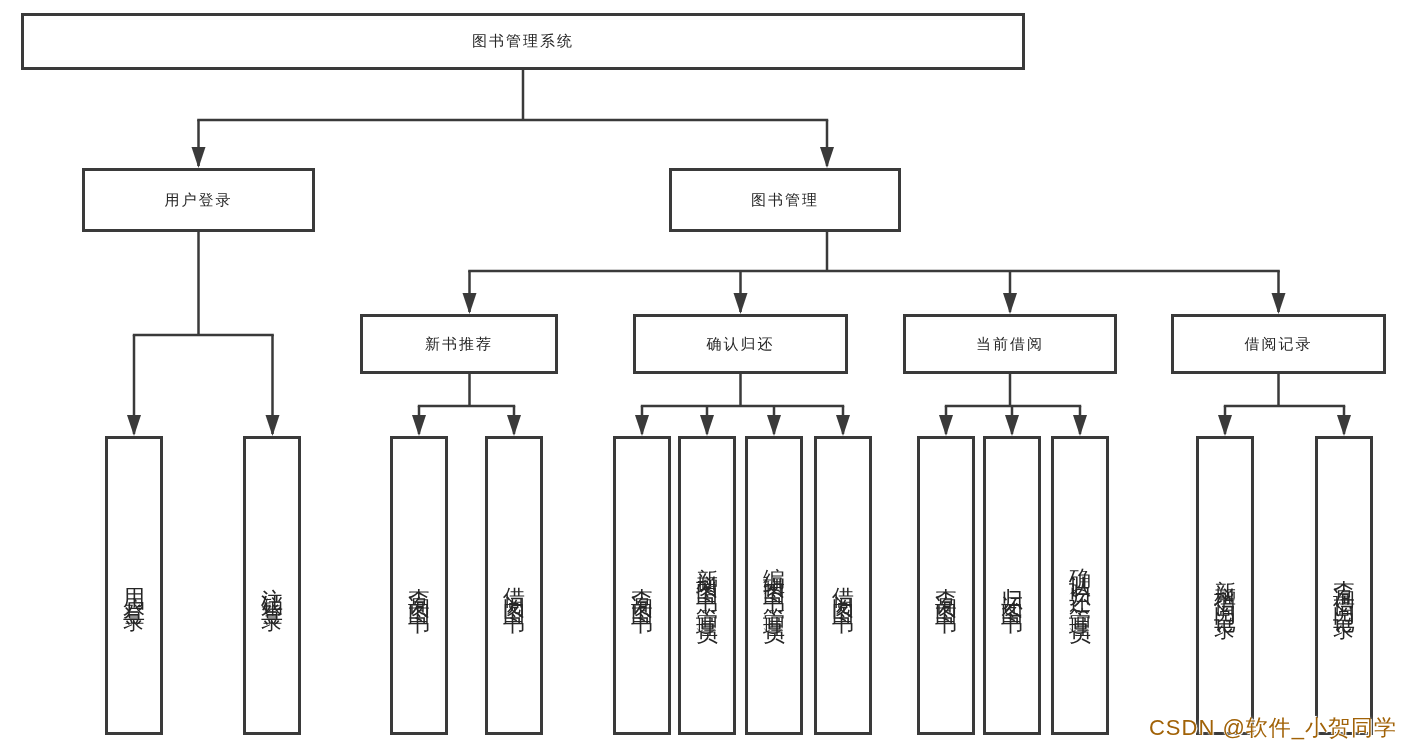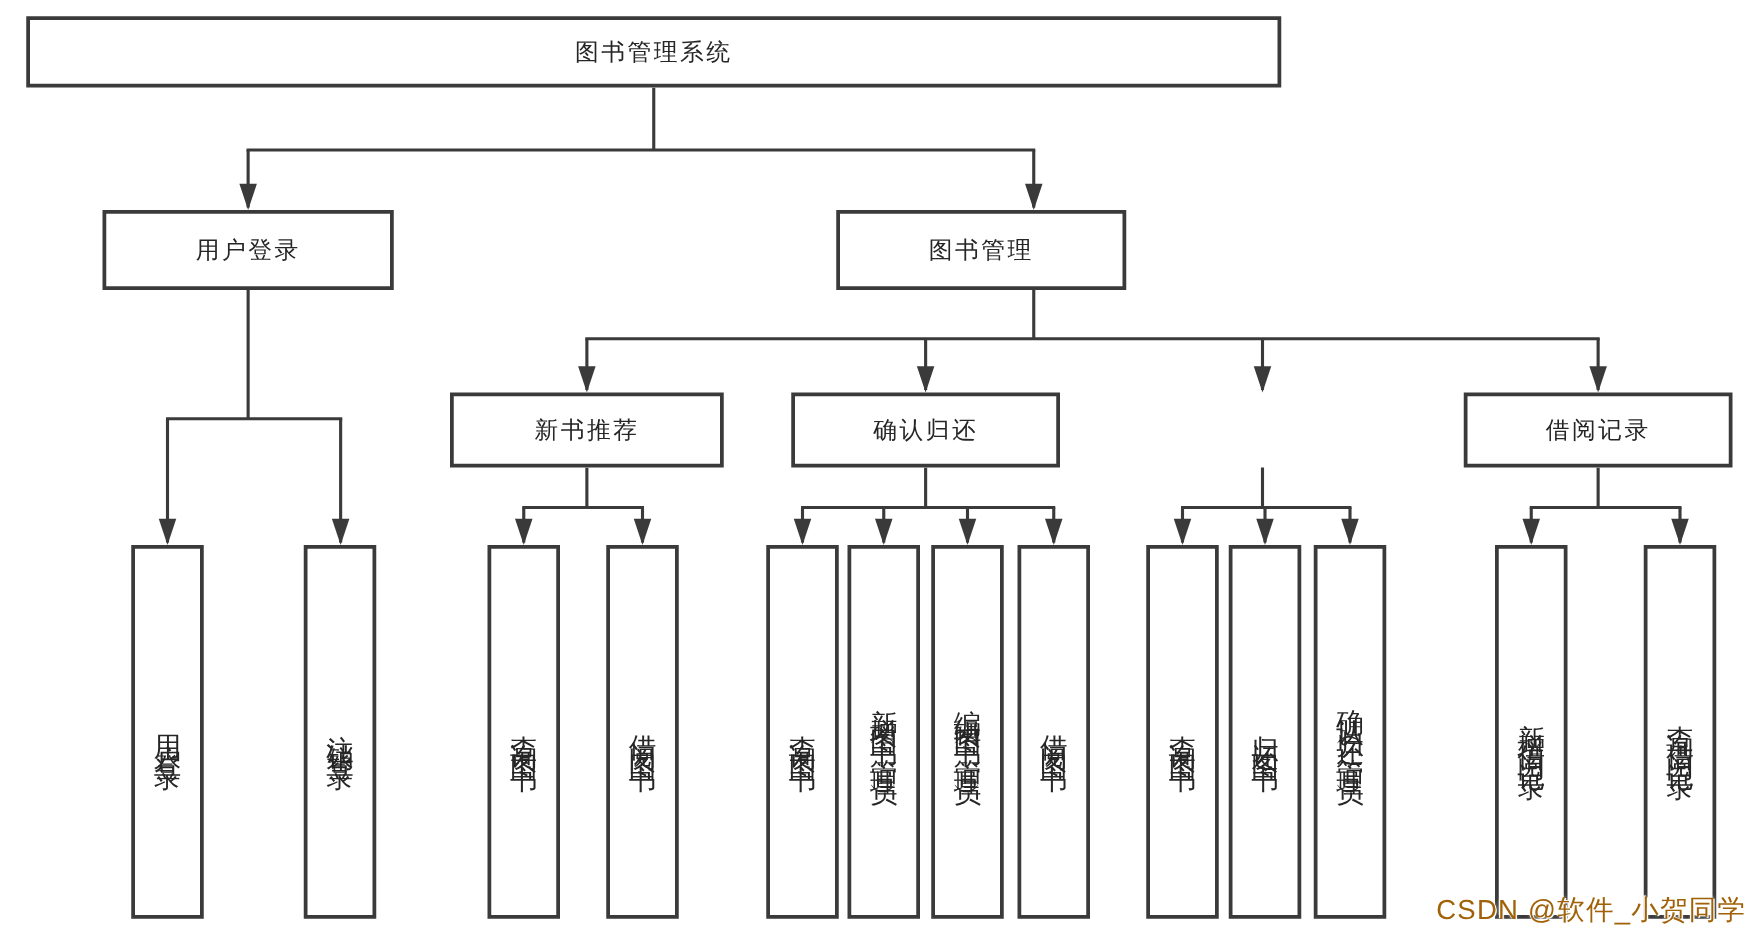--- a/index.html
+++ b/index.html
@@ -21,41 +21,41 @@
     position: absolute;
     background: #ffffff;
     border: 3px solid #3a3a3a;
     box-sizing: border-box;
     display: flex;
     align-items: center;
     justify-content: center;
     text-align: center;
   }
   .hlabel {
-    font-size: 19px;
+    font-size: 15px;
     letter-spacing: 2px;
     color: #262626;
     white-space: nowrap;
   }
   .leaf .vtext {
     writing-mode: vertical-rl;
     text-orientation: mixed;
     font-size: 22px;
     letter-spacing: 8px;
     line-height: 1;
     color: #262626;
     white-space: nowrap;
   }
   
   .root-box  { left: 21px;  top: 13px;  width: 1004px; height: 57px; }
   .l2        { top: 168px; height: 64px; }
   .b-user    { left: 82px;  width: 233px; }
   .b-mgmt    { left: 669px; width: 232px; }
   .l3        { top: 314px; height: 60px; }
-  .b-rec     { left: 360px;  width: 219px; }
+  .b-rec     { left: 360px;  width: 198px; }
   .b-bor     { left: 633px;  width: 215px; }
   .b-cur     { left: 903px;  width: 214px; }
   .b-log     { left: 1171px; width: 215px; }
   .leaf      { top: 436px; height: 299px; width: 58px; border-width: 3px; }
   .lf1  { left: 105px; }   .lf2  { left: 243px; }
   .lf3  { left: 390px; }   .lf4  { left: 485px; }
   .lf5  { left: 613px; }   .lf6  { left: 678px; }
   .lf7  { left: 745px; }   .lf8  { left: 814px; }
   .lf9  { left: 917px; }   .lf10 { left: 983px; }
   .lf11 { left: 1051px; }
@@ -156,20 +156,23 @@
   <div class="box l2 b-mgmt">
     <span class="hlabel">图书管理</span>
   </div>
 
   <div class="box l3 b-rec">
     <span class="hlabel">新书推荐</span>
   </div>
   <div class="box l3 b-bor">
     <span class="hlabel">确认归还</span>
   </div>
+  <div class="box l3 b-cur">
+    <span class="hlabel">当前借阅</span>
+  </div>
   <div class="box l3 b-log">
     <span class="hlabel">借阅记录</span>
   </div>
 
   <div class="box leaf lf1">
     <span class="vtext">用户登录</span>
   </div>
   <div class="box leaf lf2">
     <span class="vtext">注销登录</span>
   </div>

